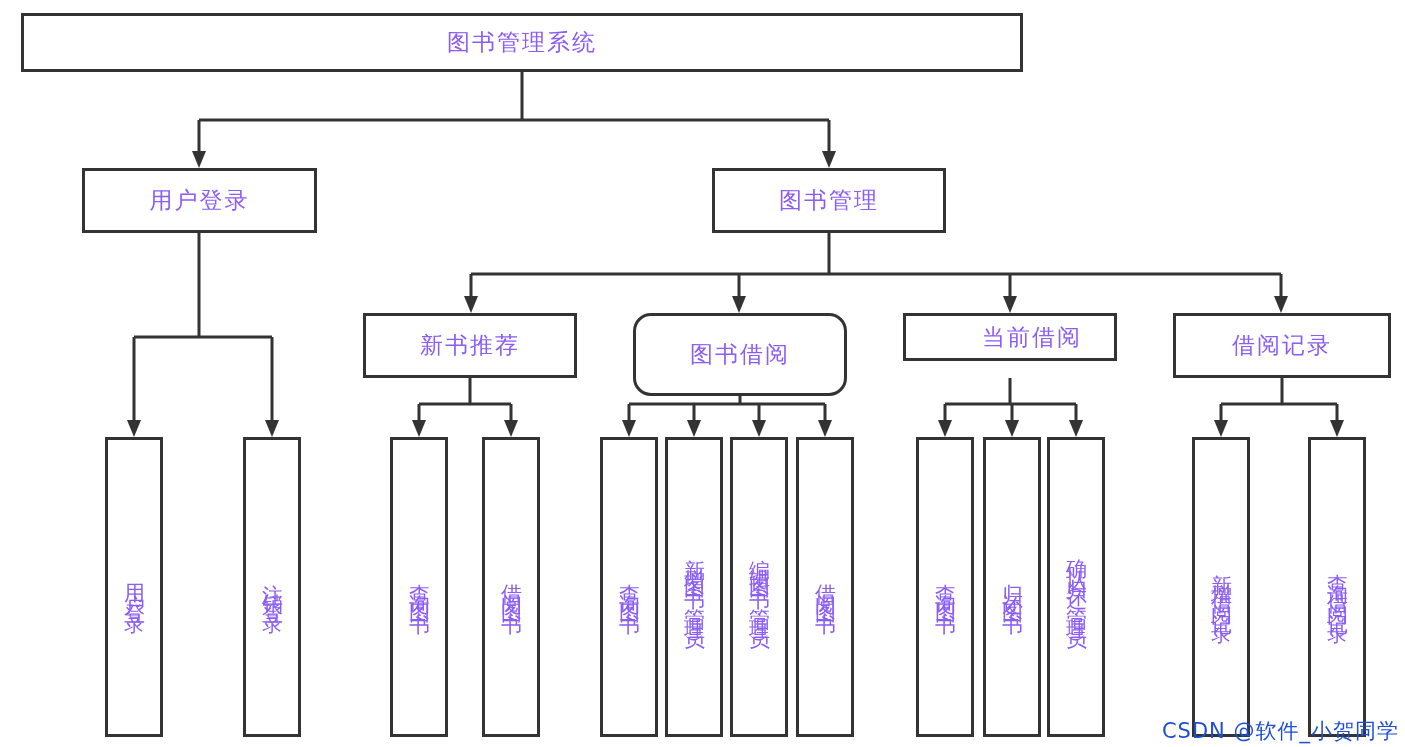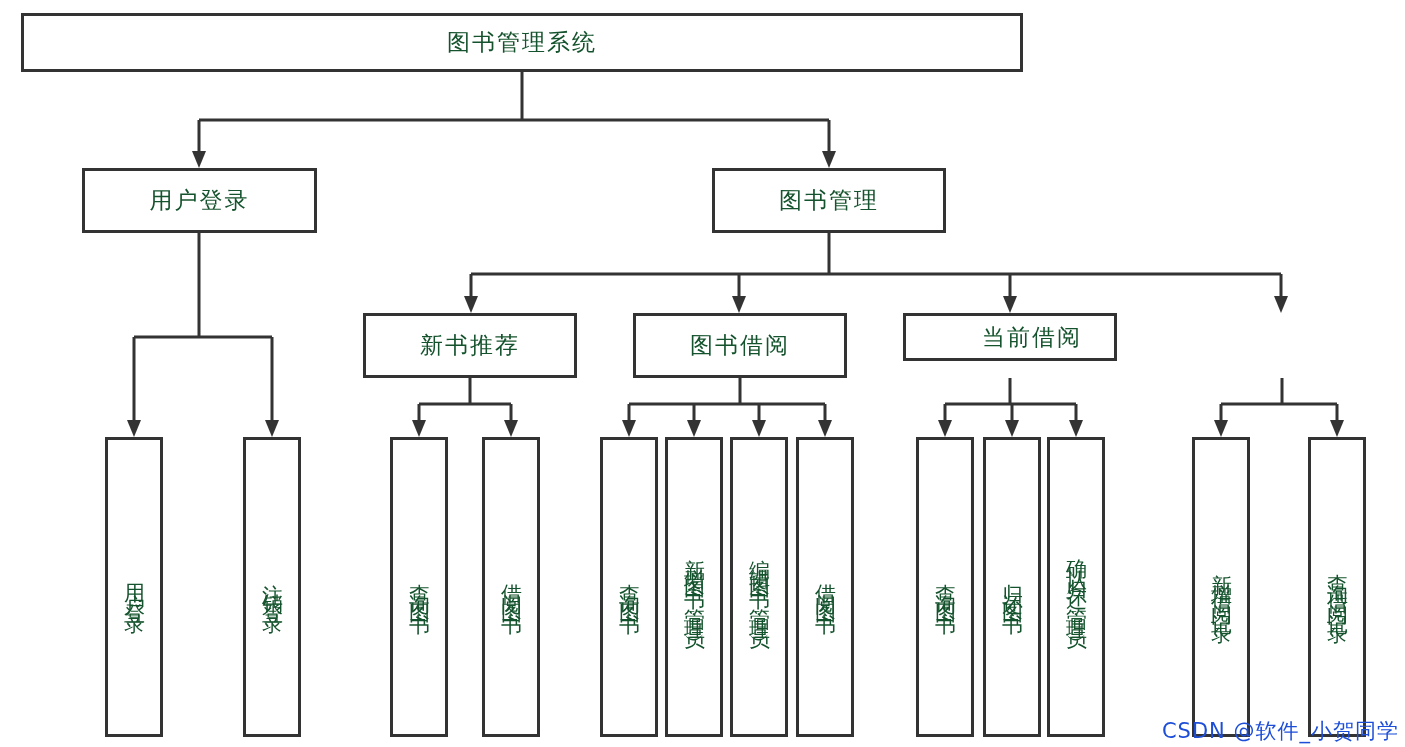--- a/index.html
+++ b/index.html
@@ -6,21 +6,21 @@
   .canvas{
     position:relative;width:1405px;height:747px;background:#ffffff;
     overflow:hidden;font-family:"DejaVu Sans",sans-serif;color:#333333;
   }
   .connectors{position:absolute;left:0;top:0;width:1405px;height:747px;}
   .connectors path.line{stroke:#333333;stroke-width:3;fill:none;}
   .connectors .ah{fill:#333333;}
   .box{
     position:absolute;box-sizing:border-box;border:3px solid #333333;
     background:#ffffff;display:flex;align-items:center;justify-content:center;
-    color:#14532d;
+    color:#8b5cf6;
   }
   .hbox{font-size:23px;letter-spacing:2px;white-space:nowrap;}
   .vbox{
     width:58px;height:300px;
     writing-mode:vertical-rl;
     font-size:21px;letter-spacing:10px;line-height:1.0;
   }
   .watermark{
     position:absolute;right:6px;bottom:2px;
     font-size:21px;color:#1d4ed8;letter-spacing:1px;z-index:5;white-space:nowrap;
@@ -71,25 +71,28 @@
   <div class="box hbox" style="left:82px;top:168px;width:235px;height:65px;">
     <span class="lbl">用户登录</span>
   </div>
   <div class="box hbox" style="left:363px;top:313px;width:214px;height:65px;">
     <span class="lbl">新书推荐</span>
   </div>
 
   <div class="box hbox" style="left:712px;top:168px;width:234px;height:65px;">
     <span class="lbl">图书管理</span>
   </div>
-  <div class="box hbox" style="left:633px;top:313px;width:214px;height:65px;">
+  <div class="box hbox" style="left:633px;top:313px;width:214px;height:83px;border-radius:18px;">
     <span class="lbl">图书借阅</span>
   </div>
   <div class="box hbox" style="left:903px;top:313px;width:214px;height:48px;padding-left:44px;">
     <span class="lbl">当前借阅</span>
+  </div>
+  <div class="box hbox" style="left:1173px;top:313px;width:218px;height:65px;">
+    <span class="lbl">借阅记录</span>
   </div>
 
   <div class="box vbox" style="left:105px;top:437px;">
     <span class="lbl">用户登录</span>
   </div>
   <div class="box vbox" style="left:243px;top:437px;">
     <span class="lbl">注销登录</span>
   </div>
 
   <div class="box vbox" style="left:390px;top:437px;">

